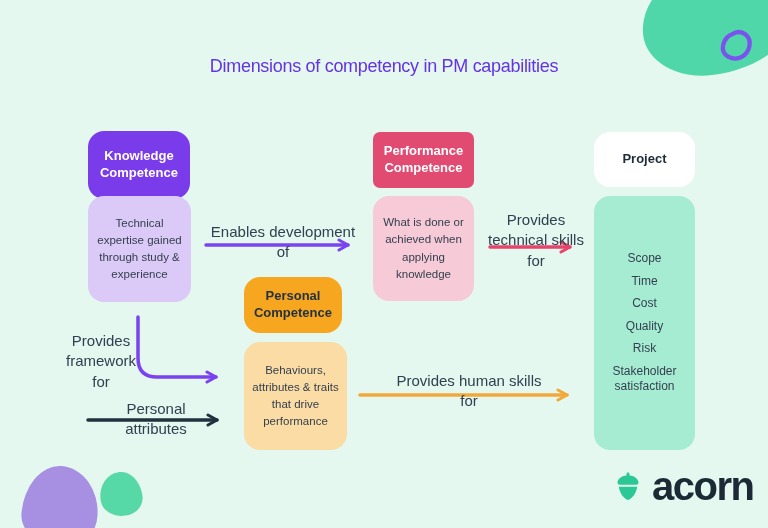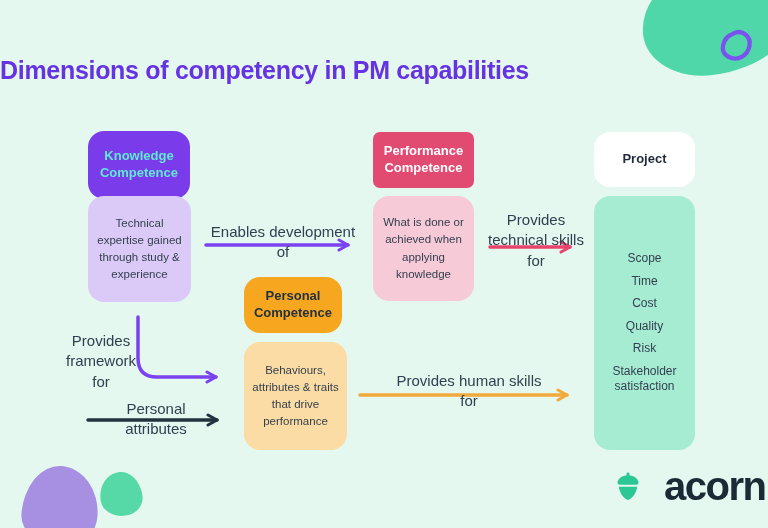--- a/index.html
+++ b/index.html
@@ -21,31 +21,31 @@
     border-radius:48% 52% 42% 58% / 62% 58% 42% 38%;
     transform:rotate(4deg);
   }
   .blob-bl-green{
     left:100px;bottom:12px;width:42px;height:44px;background:#56D9A6;
     border-radius:52% 48% 46% 54% / 58% 62% 40% 42%;
     transform:rotate(-8deg);
   }
   
   .title{
-    position:absolute;left:0;right:0;top:56px;text-align:left;
-    font-size:25px;font-weight:700;color:#6633E2;letter-spacing:-0.3px;
+    position:absolute;left:0;right:0;top:56px;text-align:center;
+    font-size:18px;font-weight:400;color:#6633E2;letter-spacing:-0.3px;
   }
   
   .box{
     position:absolute;border-radius:16px;display:flex;align-items:center;
     justify-content:center;text-align:center;box-sizing:border-box;
   }
   .hdr{font-weight:bold;font-size:13px;line-height:1.3;padding:4px 6px;}
   .bdy{font-size:11.5px;line-height:1.5;color:#333F4E;padding:0 6px;}
-  .kn-hdr{left:88px;top:131px;width:102px;height:68px;background:#7A3BEB;color:#5eead4;}
+  .kn-hdr{left:88px;top:131px;width:102px;height:68px;background:#7A3BEB;color:#ffffff;}
   .kn-bdy{left:88px;top:196px;width:103px;height:106px;background:#DBCAF7;}
   .pf-hdr{left:373px;top:132px;width:101px;height:56px;background:#E14B72;color:#FFFFFF;border-radius:7px;}
   .pf-bdy{left:373px;top:196px;width:101px;height:105px;background:#F7CAD7;}
   .pj-hdr{left:594px;top:132px;width:101px;height:55px;background:#ffffff;color:#1E2B38;}
   .pj-bdy{left:594px;top:196px;width:101px;height:254px;background:#A6ECD3;flex-direction:column;}
   .pj-bdy .item{font-size:12px;line-height:1.3;color:#333F4E;margin:3.5px 0;max-width:90px;}
   .ps-hdr{left:244px;top:277px;width:98px;height:56px;background:#F6A71F;color:#243240;}
   .ps-bdy{left:244px;top:342px;width:103px;height:108px;background:#FBDCA4;}
   
   .alabel{
@@ -53,21 +53,21 @@
   }
   .lbl-enables{left:208px;top:222px;width:150px;}
   .lbl-technical{left:487px;top:210px;width:98px;}
   .lbl-framework{left:57px;top:331px;width:88px;}
   .lbl-personal{left:95px;top:399px;width:122px;}
   .lbl-human{left:388px;top:371px;width:162px;}
   
   .arrows{position:absolute;left:0;top:0;width:768px;height:528px;pointer-events:none;}
   
   .logo{
-    position:absolute;left:616px;top:466px;display:flex;align-items:center;gap:24px;
+    position:absolute;left:616px;top:466px;display:flex;align-items:center;gap:12px;
   }
   .logo-text{
     font-size:40px;font-weight:bold;color:#1B2A35;letter-spacing:-1.5px;line-height:1;
   }
 </style>
 </head>
 <body>
 
 <div class="canvas">
 

